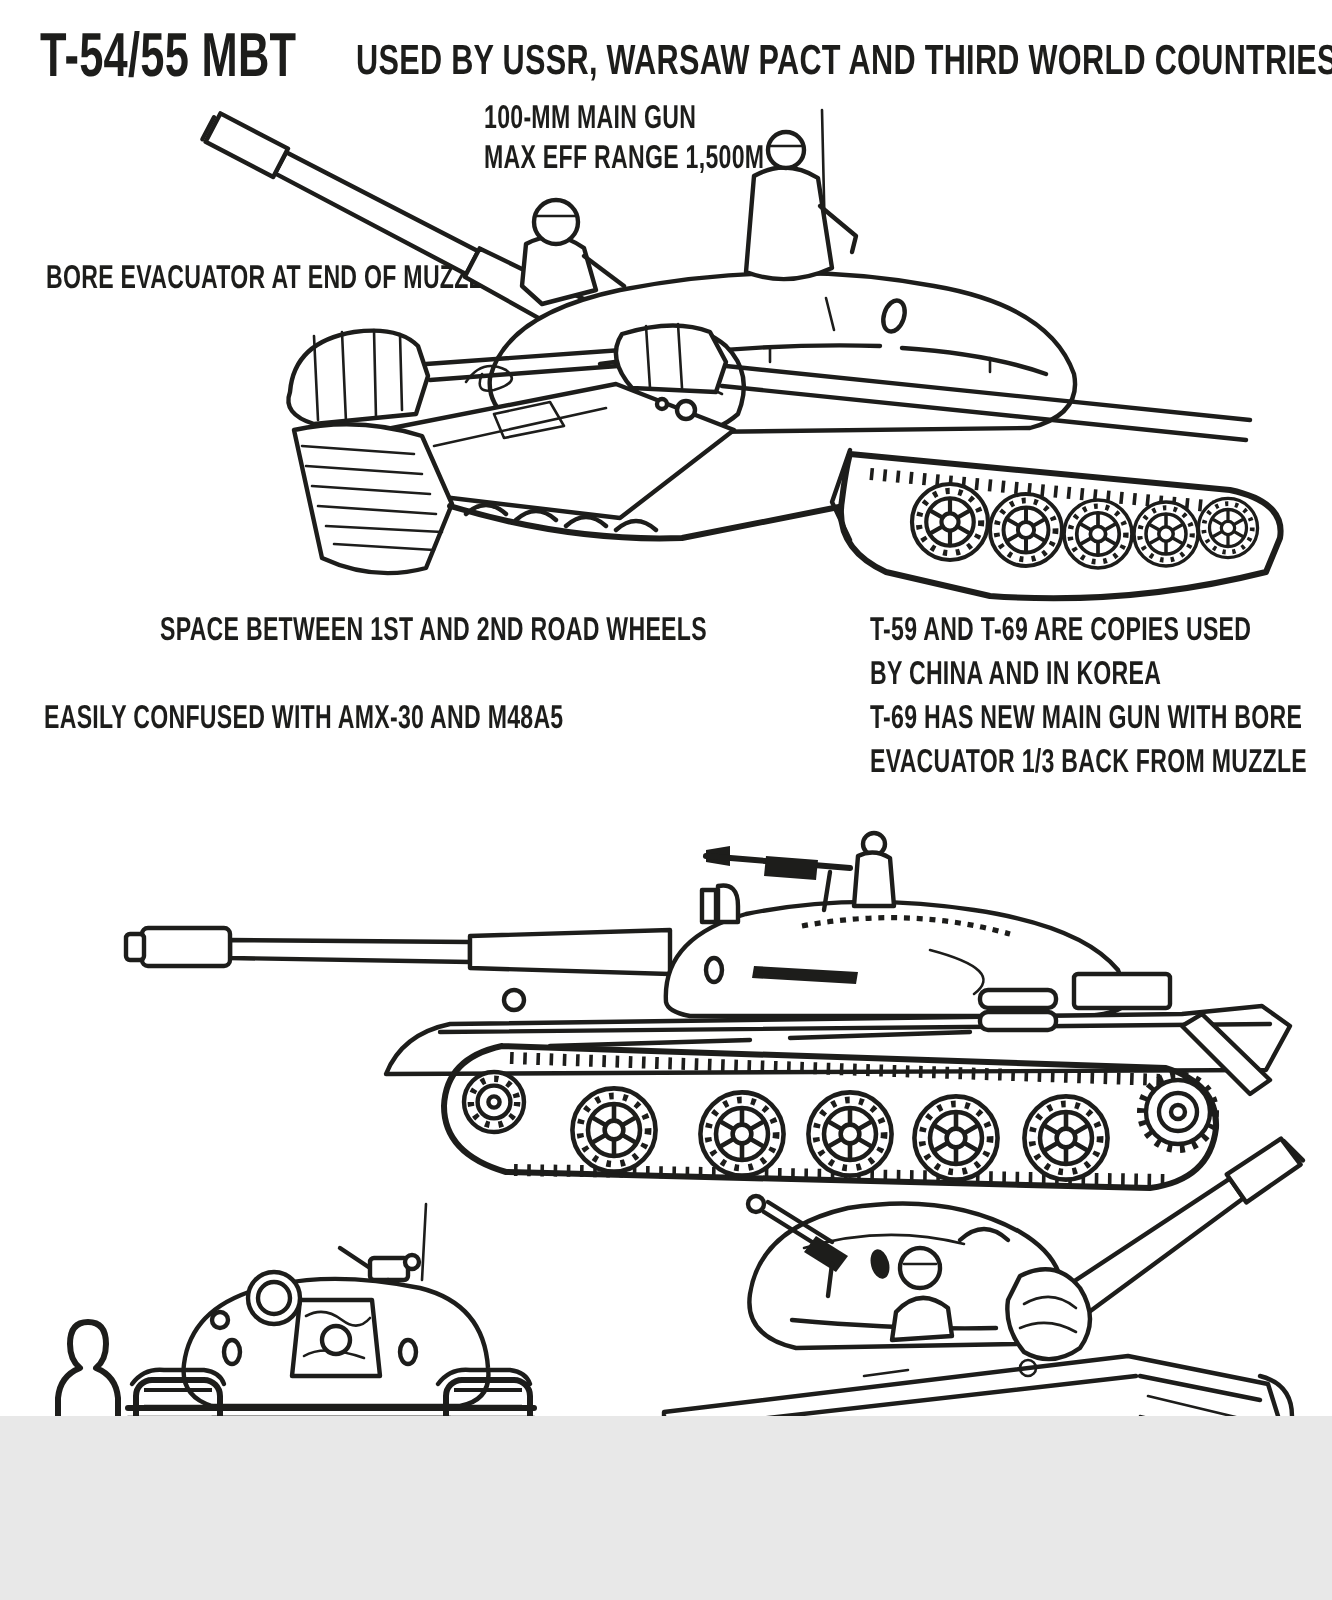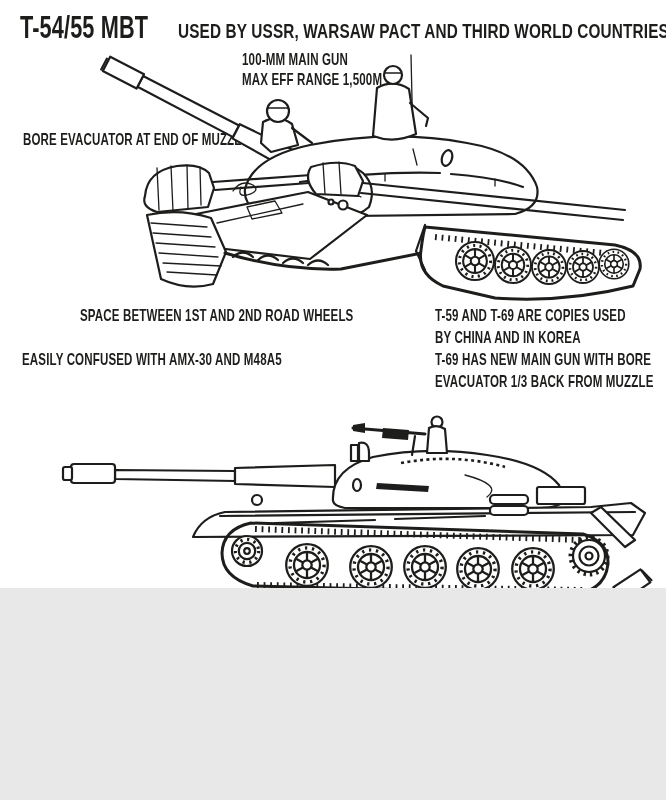--- a/index.html
+++ b/index.html
@@ -1,17 +1,17 @@
 <!DOCTYPE html>
 <html style="--ink: #1d1d1b; --background: #ffffff; --watermark: #9aa0a2;"><head>
 <meta charset="utf-8">
 <style>
   :root{ --ink:#1d1d1b; --background:#ffffff; --watermark:#9aa0a2; }
   html,body{margin:0;padding:0;background:#e8e8e8;}
-  .canvas{position:relative;width:666px;height:588px;margin:0 auto;background:var(--background);
+  .canvas{position:relative;width:666px;height:708px;margin:0 auto;background:var(--background);
     overflow:hidden;font-family:"Liberation Sans",sans-serif;}
   .txt{position:absolute;font-weight:bold;color:var(--ink);white-space:nowrap;
     transform-origin:0 0;transform:scaleX(var(--sx,.72));line-height:1.15;letter-spacing:.2px;}
   .t-title{font-size:31px;--sx:.70;}
   .t-sub{font-size:21px;--sx:.73;}
   .t-note{font-size:16.5px;--sx:.70;}
   .watermark{position:absolute;left:534px;top:744px;font-size:28px;font-weight:bold;
     color:var(--watermark);opacity:.85;letter-spacing:.5px;
     text-shadow:0 1px 0 rgba(255,255,255,.75), 0 0 2px rgba(255,255,255,.5);z-index:9;}
   svg{position:absolute;overflow:visible;}

